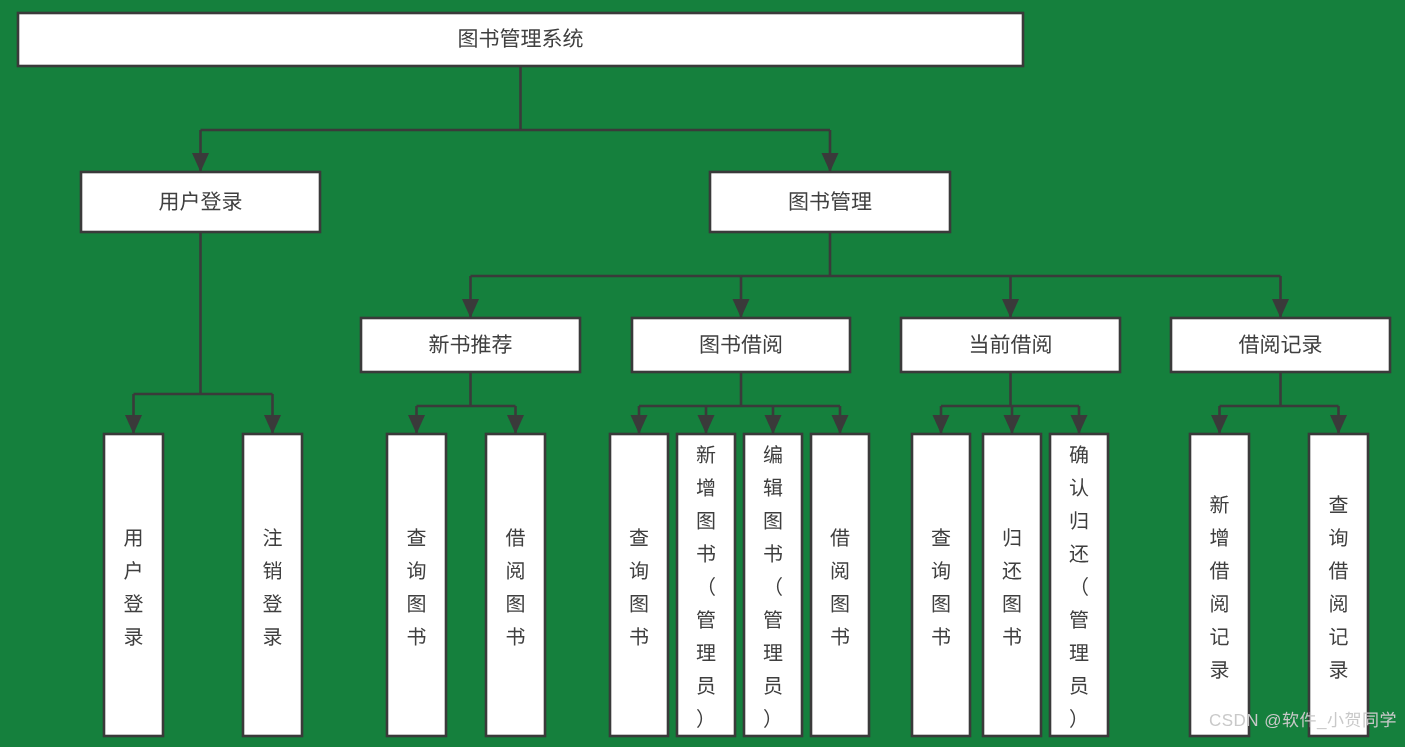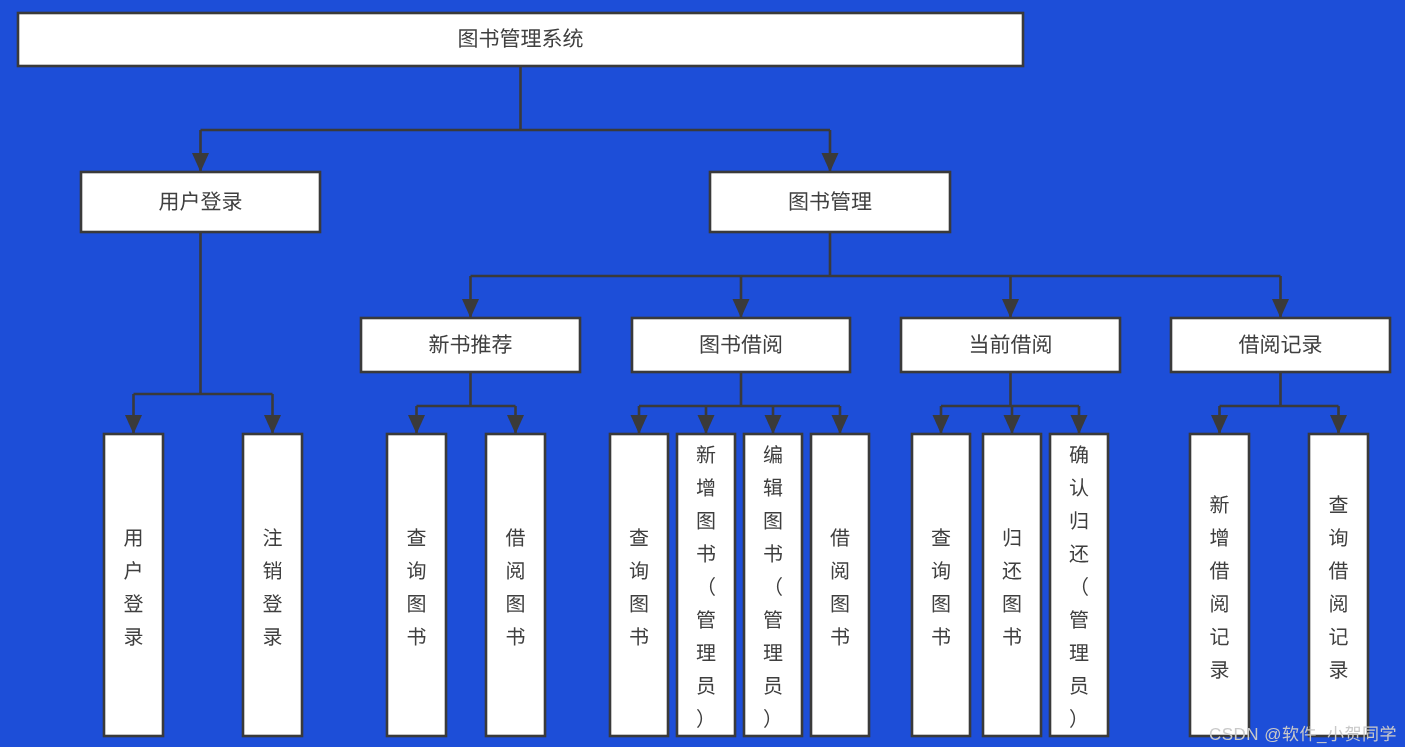--- a/index.html
+++ b/index.html
@@ -11,21 +11,21 @@
   body {
     width: 1405px;
     height: 747px;
     font-family: "Liberation Sans", "DejaVu Sans", sans-serif;
     overflow: hidden;
   }
   #diagram-root {
     position: relative;
     width: 1405px;
     height: 747px;
-    background: #1d4ed8;
+    background: #15803d;
   }
   svg#flow-svg {
     position: absolute;
     left: 0;
     top: 0;
     width: 1405px;
     height: 747px;
     display: block;
   }
   .node-box {
@@ -52,21 +52,21 @@
   }
   .node-label-v {
     fill: #3f3f3f;
     font-family: "Liberation Sans", "DejaVu Sans", sans-serif;
     font-size: 20px;
     text-anchor: middle;
   }
   .watermark-text {
     position: absolute;
     right: 8px;
-    bottom: 2px;
+    bottom: 16px;
     color: #c9c9c9;
     font-size: 17px;
     font-family: "Liberation Sans", "DejaVu Sans", sans-serif;
     white-space: nowrap;
     letter-spacing: 0.5px;
     user-select: none;
   }
 </style>
 </head>
 <body>

